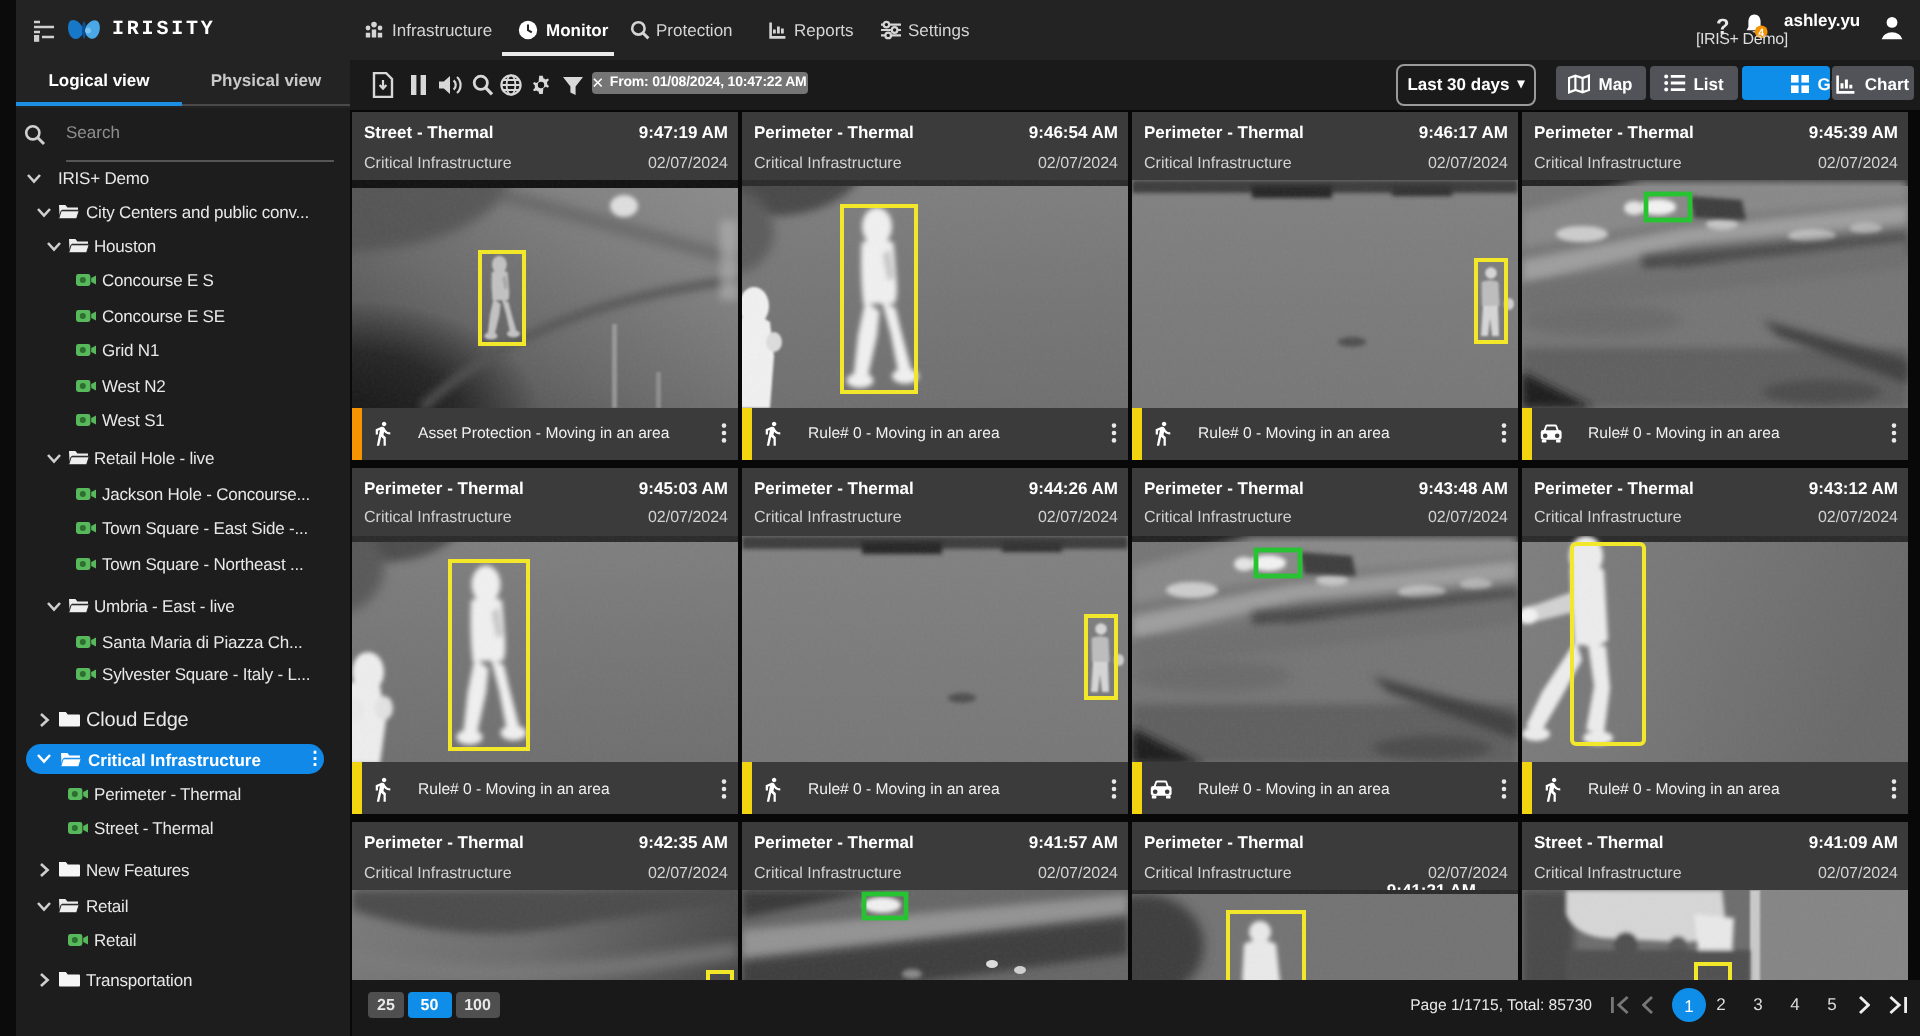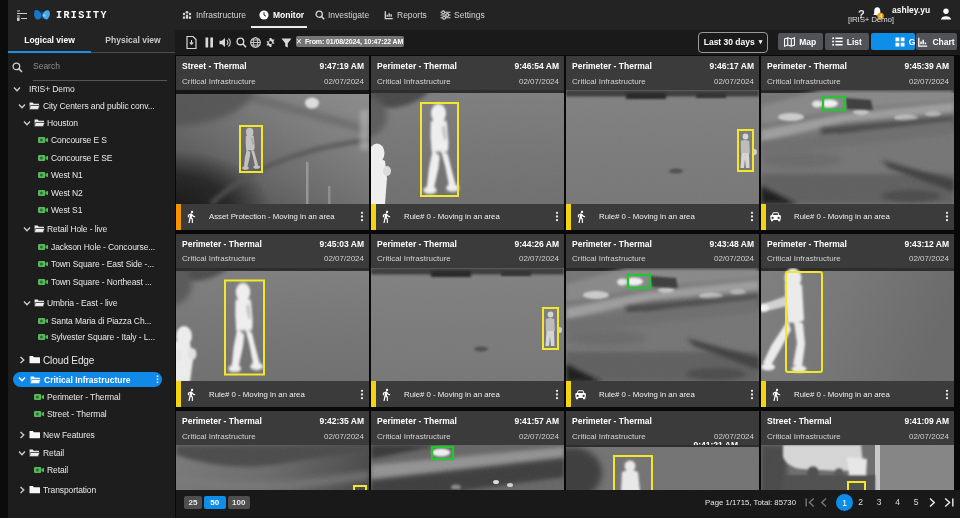--- a/index.html
+++ b/index.html
@@ -46,21 +46,21 @@
       </svg>
     </div>
     <div class="nav" style="left:273px;color:#fff;font-weight:bold">Monitor</div>
     <div class="abs" style="left:251px;top:26px;width:56px;height:2px;background:#ececec;"></div>
     <div class="abs" style="left:315px;top:10px;width:10px;height:10px;">
       <svg width="10" height="10" viewBox="0 0 10 10" style="">
         <circle cx="4.2" cy="4.2" r="3.1" fill="none" stroke="#d5d5d5" stroke-width="1.3"></circle>
         <path d="M6.5 6.5 L9.2 9.2" stroke="#d5d5d5" stroke-width="1.5"></path>
       </svg>
     </div>
-    <div class="nav" style="left:328px;">Investigate</div>
+    <div class="nav" style="left:328px;">Protection</div>
     <div class="abs" style="left:384px;top:10px;width:10px;height:10px;">
       <svg width="10" height="10" viewBox="0 0 10 10" style="">
         <path d="M1.3 1.3 v7.4 h7.4" stroke="#d5d5d5" stroke-width="1.3" fill="none"></path>
         <path d="M3.2 6.8 v-2 M5.2 6.8 v-3.6 M7.2 6.8 v-2.6" stroke="#d5d5d5" stroke-width="1.4" fill="none"></path>
       </svg>
     </div>
     <div class="nav" style="left:397px;">Reports</div>
     <div class="abs" style="left:440px;top:10px;width:11px;height:10px;">
       <svg width="11" height="10" viewBox="0 0 11 10" style="">
         <path d="M0.5 2.3h10 M0.5 5h10 M0.5 7.7h10" stroke="#d5d5d5" stroke-width="1.1"></path>
@@ -147,21 +147,21 @@
       </svg>
     </div>
     <div class="abs" style="left:51px;top:153px;color:#e8e8e8;font-size:8.5px;white-space:nowrap;letter-spacing:-0.1px;">Concourse E SE</div>
     <div class="abs" style="left:38px;top:170.5px;width:10px;height:8px;">
       <svg width="10" height="8" viewBox="0 0 10 8" style="">
         <rect x="0" y="1" width="7.2" height="6" rx="1.2" fill="#58b85c"></rect>
         <path d="M7.6 3 L10 1.8 v4.4 L7.6 5z" fill="#58b85c"></path>
         <circle cx="3.4" cy="4" r="1.5" fill="#2e6e31"></circle>
       </svg>
     </div>
-    <div class="abs" style="left:51px;top:170px;color:#e8e8e8;font-size:8.5px;white-space:nowrap;letter-spacing:-0.1px;">West N1</div>
+    <div class="abs" style="left:51px;top:170px;color:#e8e8e8;font-size:8.5px;white-space:nowrap;letter-spacing:-0.1px;">Grid N1</div>
     <div class="abs" style="left:38px;top:188.5px;width:10px;height:8px;">
       <svg width="10" height="8" viewBox="0 0 10 8" style="">
         <rect x="0" y="1" width="7.2" height="6" rx="1.2" fill="#58b85c"></rect>
         <path d="M7.6 3 L10 1.8 v4.4 L7.6 5z" fill="#58b85c"></path>
         <circle cx="3.4" cy="4" r="1.5" fill="#2e6e31"></circle>
       </svg>
     </div>
     <div class="abs" style="left:51px;top:188px;color:#e8e8e8;font-size:8.5px;white-space:nowrap;letter-spacing:-0.1px;">West N2</div>
     <div class="abs" style="left:38px;top:205.5px;width:10px;height:8px;">
       <svg width="10" height="8" viewBox="0 0 10 8" style="">

